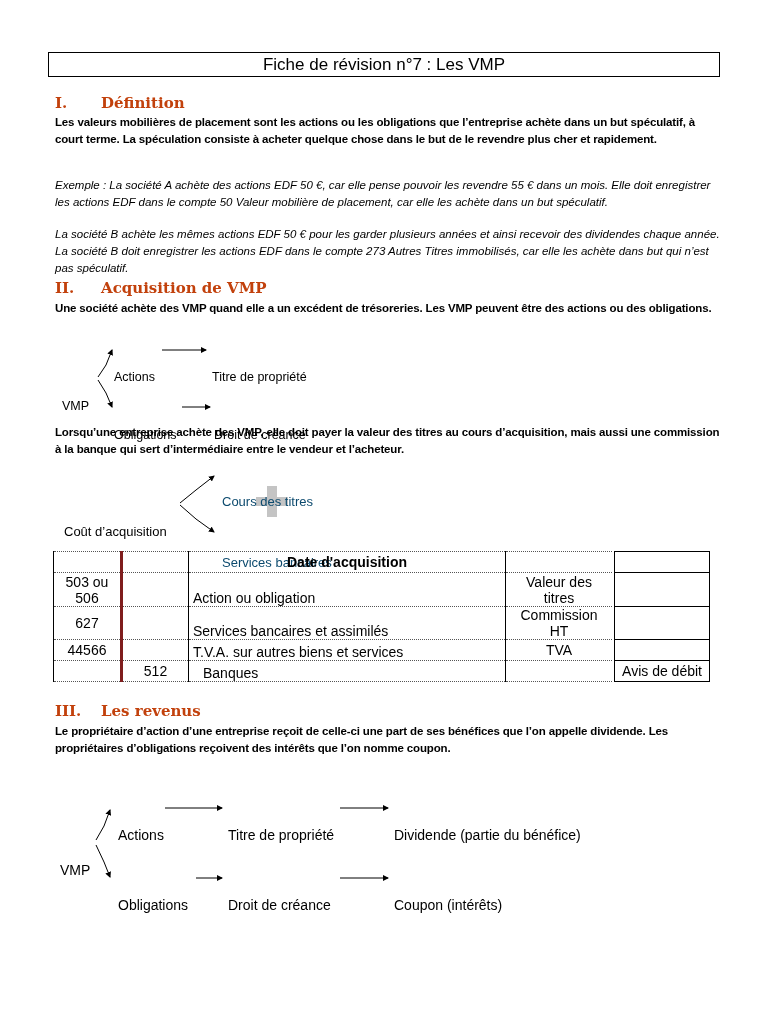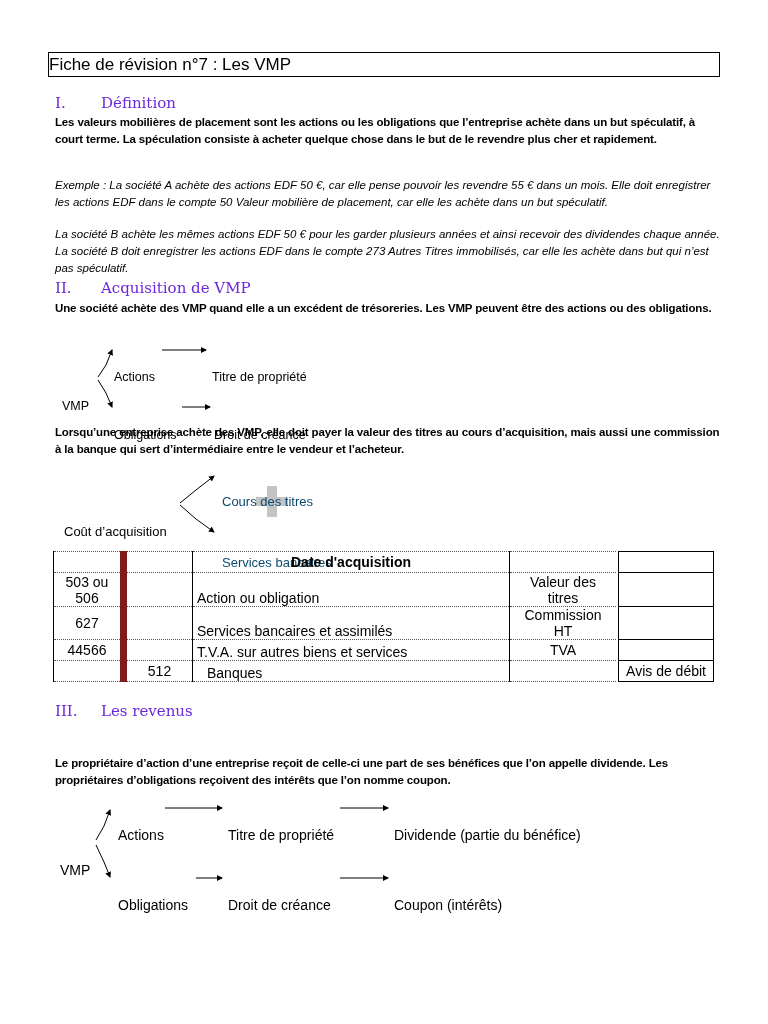--- a/index.html
+++ b/index.html
@@ -1,42 +1,42 @@
 <!DOCTYPE html>
 <html><head>
 <meta charset="utf-8">
 <style>
   html, body { margin: 0; padding: 0; background: #ffffff; }
   body { width: 768px; height: 1024px; position: relative; overflow: hidden;
          font-family: "Liberation Sans", "DejaVu Sans", sans-serif; color: #000; }
   .page { position: absolute; left: 0; top: 0; width: 768px; height: 1024px; }
 
   .title-box { position: absolute; left: 48px; top: 52px; width: 672px; height: 25px;
-               border: 1px solid #000; box-sizing: border-box; 
+               border: 1px solid #000; box-sizing: border-box; text-align: center;
                font-size: 17px; line-height: 23px; }
 
   .heading { position: absolute; left: 55px; font-family: "DejaVu Serif", "Liberation Serif", serif;
-             font-weight: normal; color: #6d28d9; font-size: 15px; }
+             font-weight: bold; color: #c2410c; font-size: 15px; }
   .heading .num { display: inline-block; width: 46px; }
 
   .para { position: absolute; left: 55px; width: 670px; font-size: 11.5px; line-height: 16.8px;
           font-family: "Liberation Sans", sans-serif; }
   .para.bold { font-weight: bold; letter-spacing: -0.15px; }
   .para.italic { font-style: italic; margin-top: 12px; }
 
   .diag { position: absolute; font-family: "Liberation Sans", sans-serif; font-size: 12.5px; }
   .diag .lbl { position: absolute; white-space: nowrap; margin-top: 28px; }
   .diag svg { position: absolute; left: 0; top: 0; overflow: visible; }
   .gray { color: #0c4a6e; }
 
   table.journal { position: absolute; left: 53px; top: 551px; border-collapse: collapse;
                   font-family: Liberation Sans, sans-serif; font-size: 14px; }
   table.journal td { border-top: 1px dotted #555; border-bottom: 1px dotted #555;
                      padding: 0 4px; height: 20px; vertical-align: bottom; }
-  table.journal td.c1 { width: 58px; text-align: center; border-left: 1.5px solid #000; border-right: 7px solid #7f1d1d; vertical-align: middle; }
+  table.journal td.c1 { width: 58px; text-align: center; border-left: 1.5px solid #000; border-right: 3px solid #7f1d1d; vertical-align: middle; }
   table.journal td.c2 { width: 57px; text-align: center; border-right: 1px solid #000; vertical-align: middle; }
   table.journal td.c3 { width: 298px; border-right: 1px solid #000; }
   table.journal td.c4 { width: 98px; text-align: center; vertical-align: middle; }
   table.journal td.gap { width: 2px; padding: 0; border: none; }
   table.journal td.c5 { width: 86px; text-align: center; border: 1px solid #000;
                         border-top: 1.5px solid #000; border-bottom: 1.5px solid #000; vertical-align: middle; }
   table.journal tr.hdr td.c3 { text-align: center; font-weight: bold; vertical-align: middle; }
   table.journal tr.tall td { height: 33px; }
   .indent { padding-left: 14px !important; }
 </style>
@@ -134,21 +134,21 @@
       <td class="c4"></td>
       <td class="gap"></td>
       <td class="c5">Avis de débit</td>
     </tr>
   </tbody>
     </table>
 
   <div class="heading" style="top:702px;">
     <span class="num">III.</span><span>Les revenus</span>
   </div>
-  <div class="para bold" style="top:723px;margin-top:32px;">Le propriétaire d’action d’une entreprise reçoit de celle-ci une part de ses bénéfices que l’on appelle dividende. Les propriétaires d’obligations reçoivent des intérêts que l’on nomme coupon.</div>
+  <div class="para bold" style="top:723px;">Le propriétaire d’action d’une entreprise reçoit de celle-ci une part de ses bénéfices que l’on appelle dividende. Les propriétaires d’obligations reçoivent des intérêts que l’on nomme coupon.</div>
 
   <div class="diag" style="left:0; top:0; font-size:14px;">
     <svg width="768" height="1024">
       <path d="M96,840 L104,826 L110,810" stroke="#000" stroke-width="1" fill="none" marker-end="url(#ah)"></path>
       <path d="M96,845 L104,862 L110,877" stroke="#000" stroke-width="1" fill="none" marker-end="url(#ah)"></path>
       <line x1="165" y1="808" x2="222" y2="808" stroke="#000" stroke-width="1" marker-end="url(#ah)"></line>
       <line x1="340" y1="808" x2="388" y2="808" stroke="#000" stroke-width="1" marker-end="url(#ah)"></line>
       <line x1="196" y1="878" x2="222" y2="878" stroke="#000" stroke-width="1" marker-end="url(#ah)"></line>
       <line x1="340" y1="878" x2="388" y2="878" stroke="#000" stroke-width="1" marker-end="url(#ah)"></line>
     </svg>

